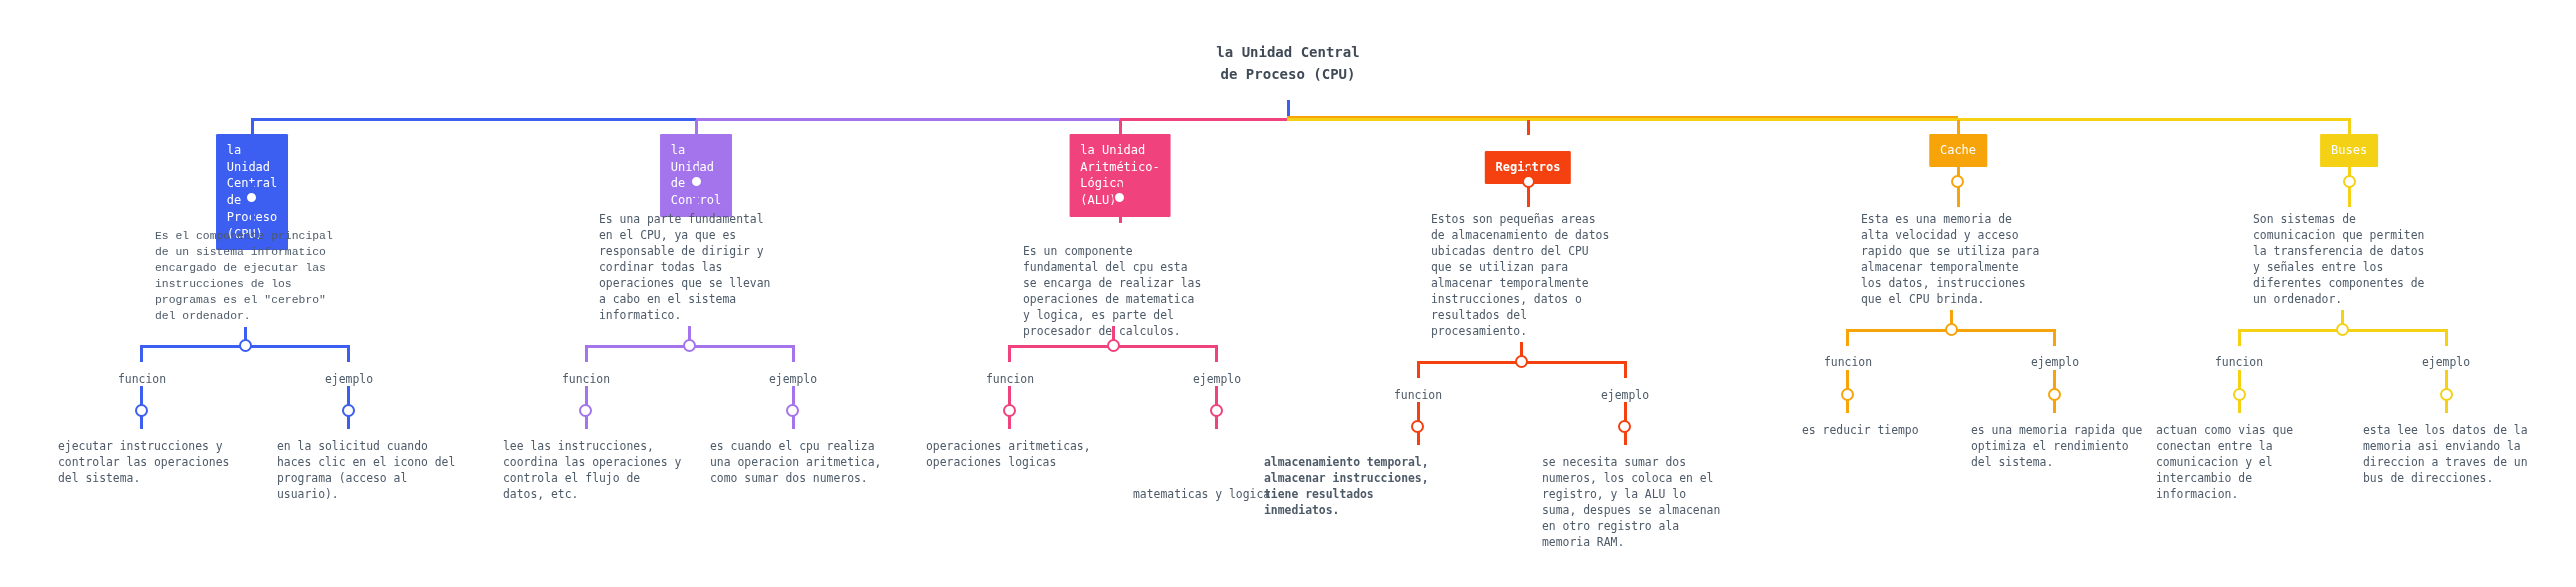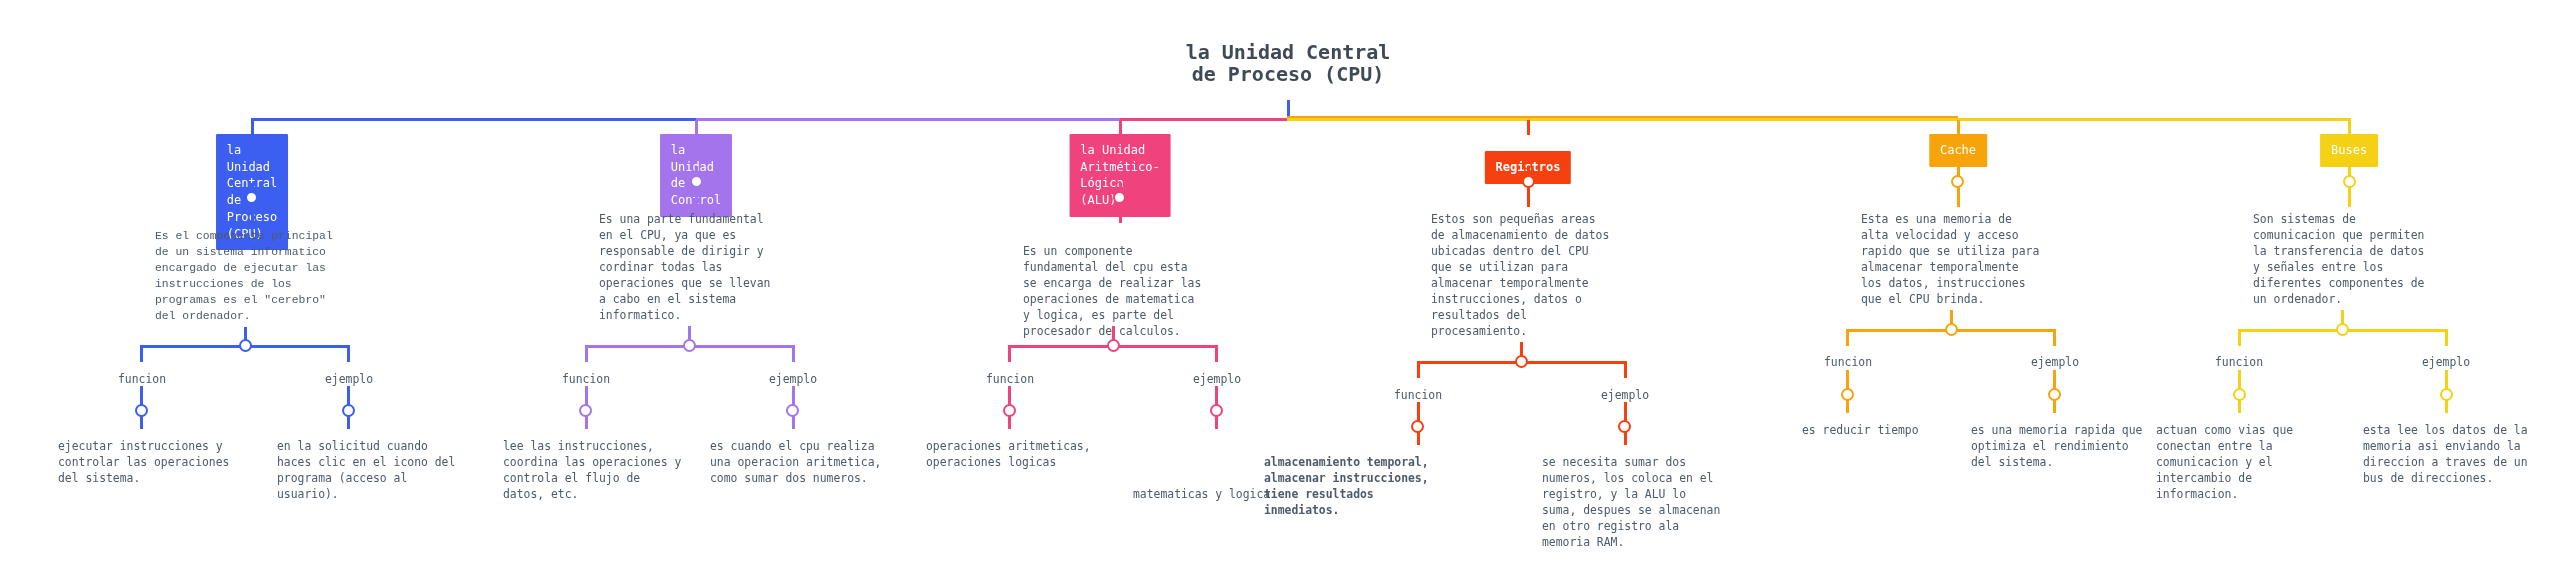--- a/index.html
+++ b/index.html
@@ -8,21 +8,21 @@
     width:2576px;height:587px;
     background:#ffffff;
     overflow:hidden;
     font-family:"DejaVu Sans Mono","Liberation Mono",monospace;
   }
   .root-title{
     position:absolute;
     transform:translateX(-50%);
     text-align:center;
     white-space:pre-line;
-    font-size:20px;line-height:22px;font-weight:600;
+    font-size:14px;line-height:22px;font-weight:600;
     color:#3f4a56;
   }
   .branch{position:absolute;left:0;top:0;}
   .seg,.ln{position:absolute;background:var(--accent);}
   .ln.v{width:2.7px;}
   .ln.h{height:2.7px;}
   .ring{
     position:absolute;width:13.4px;height:13.4px;
     border:2.7px solid var(--accent);border-radius:50%;
     background:#ffffff;box-sizing:border-box;

